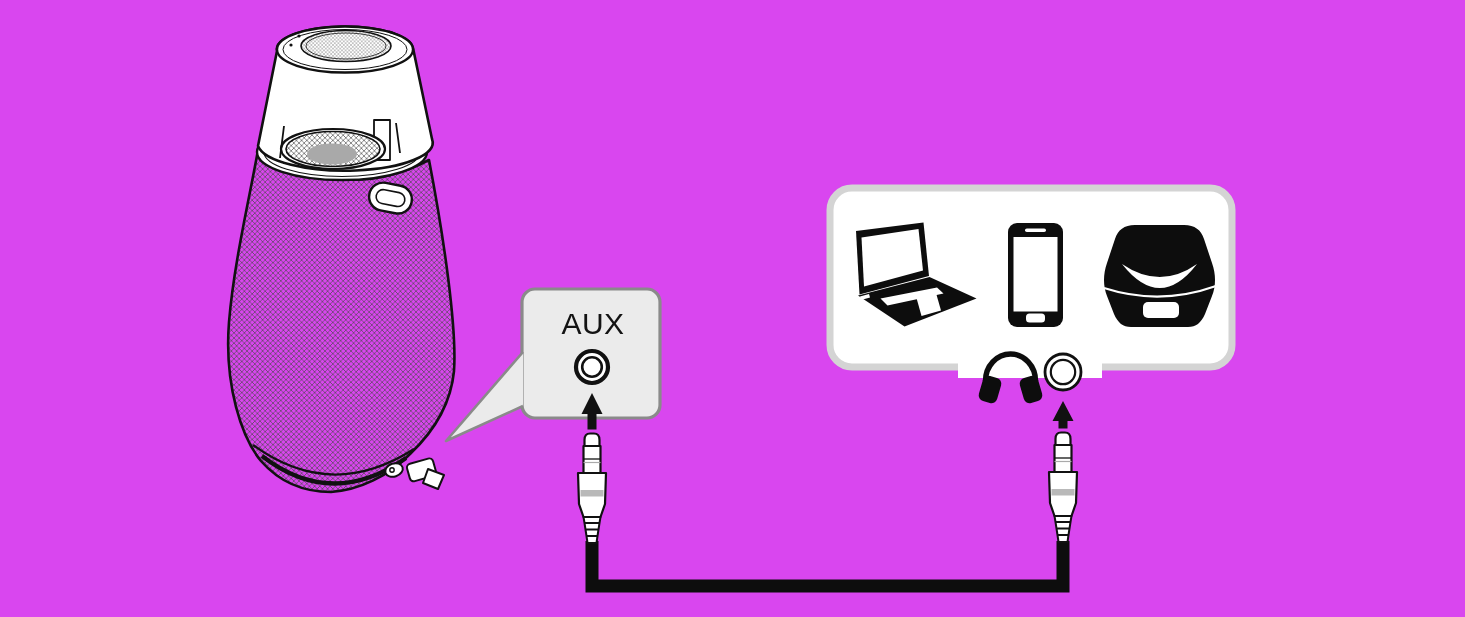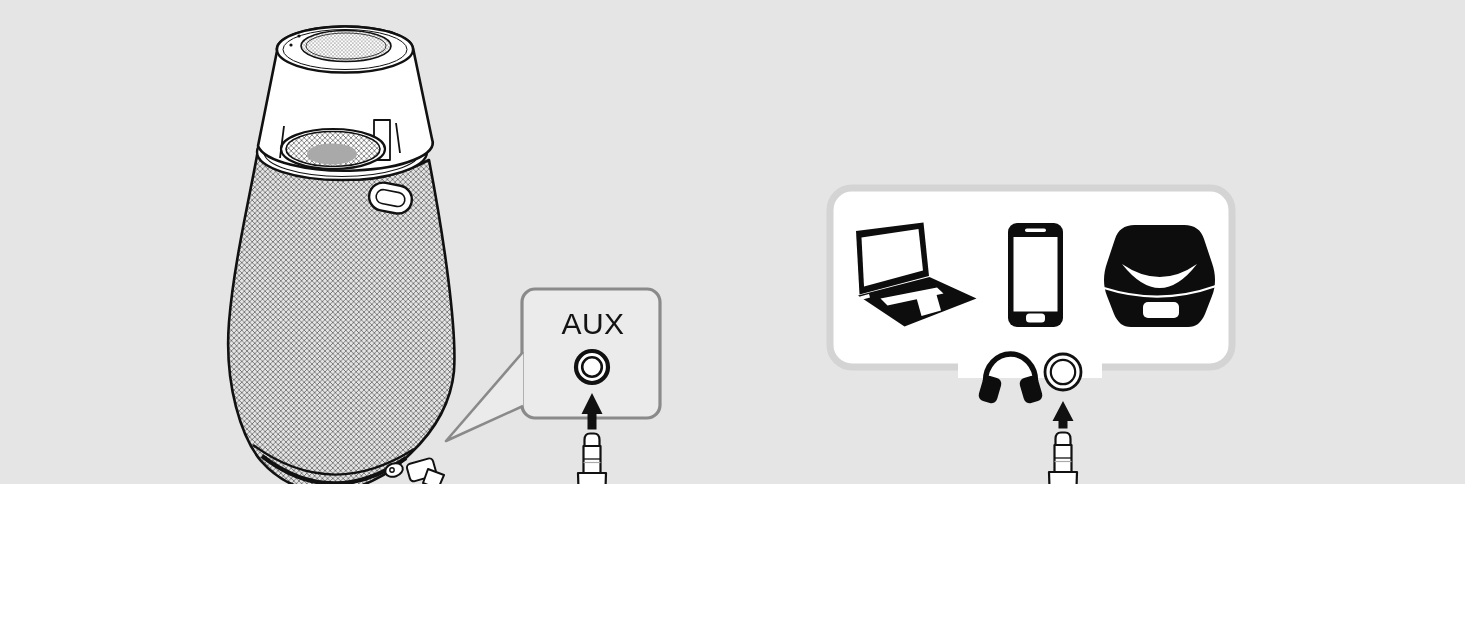--- a/index.html
+++ b/index.html
@@ -1,16 +1,16 @@
 <!DOCTYPE html>
 <html><head>
 <meta charset="utf-8">
 <style>
   html,body{margin:0;padding:0;background:#fff;}
-  .canvas{position:relative;width:1465px;height:484px;background:#e5e5e5;overflow:hidden;
+  .canvas{position:relative;width:1465px;height:617px;background:#d946ef;overflow:hidden;
           font-family:"Liberation Sans",sans-serif;}
   svg text{font-family:"Liberation Sans",sans-serif;}
 </style>
 </head>
 <body>
 
 <div class="canvas">
 <svg width="1465" height="617" viewBox="0 0 1465 617" xmlns="http://www.w3.org/2000/svg">
   <defs>
     <pattern id="xh" width="5.2" height="5.2" patternUnits="userSpaceOnUse">

